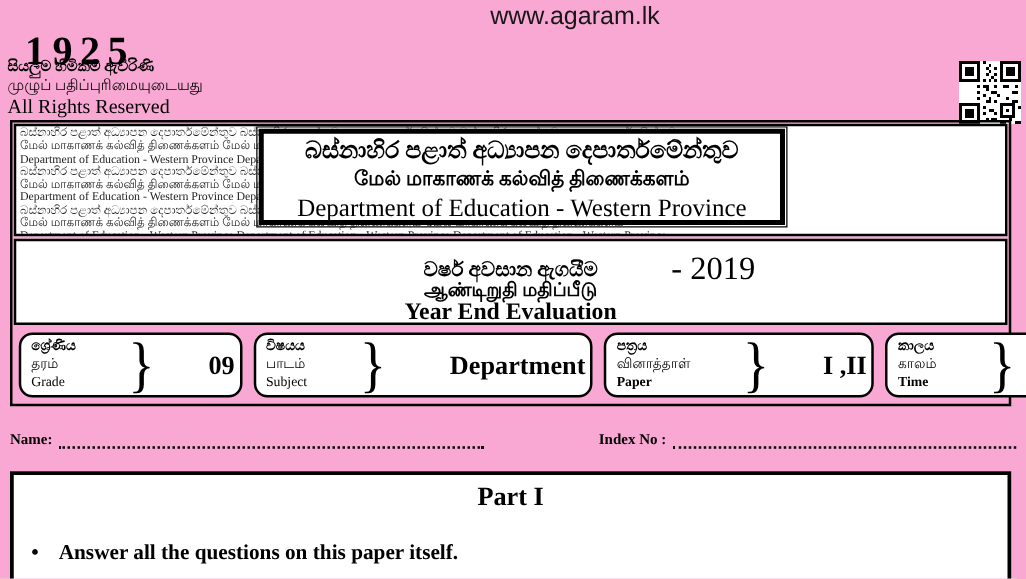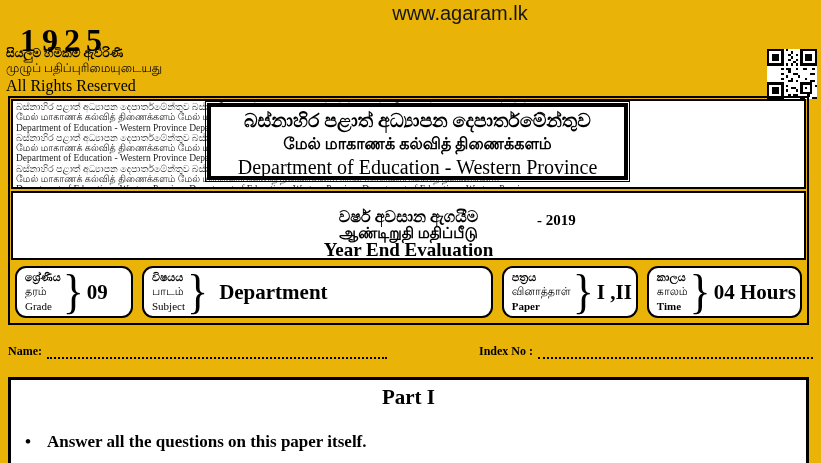--- a/index.html
+++ b/index.html
@@ -1,17 +1,17 @@
 <!DOCTYPE html>
 <html><head>
 <meta charset="utf-8">
 <style>
   * { margin:0; padding:0; box-sizing:border-box; }
   body { background:#e8e8e8; font-family:"Liberation Serif", serif; }
-  .page { position:relative; width:821px; height:463px; background:#eab308; color:#000;
+  .page { position:relative; width:821px; height:463px; background:#f9a8d4; color:#000;
           overflow:hidden; margin:0 auto; }
 
   
   .url { position:absolute; top:2px; left:100px; width:720px; text-align:center;
          font-family:"Liberation Sans", sans-serif; font-size:20px; color:#161616; }
 
   .copyright { position:absolute; left:6px; top:24px; line-height:1; }
   .cy { font-size:32px; font-weight:bold; letter-spacing:6px; margin-left:14px; }
   .cs { font-size:12px; font-weight:bold; margin-top:-9px; white-space:nowrap; }
   .ct { font-size:12px; margin-top:3px; white-space:nowrap; }
@@ -30,25 +30,25 @@
           border:4px solid #000; outline:1px solid #000; outline-offset:1px;
           text-align:center; padding-top:1px; }
   .d1 { font-size:19px; font-weight:bold; line-height:25px; }
   .d2 { font-size:16px; font-weight:bold; line-height:22px; }
   .d3 { font-size:20px; line-height:25px; }
 
   .band2 { flex:0 0 55px; text-align:center; }
   .e1 { font-size:16px; font-weight:bold; line-height:17px; margin-top:15px; }
   .e2 { font-size:15px; font-weight:bold; line-height:16px; }
   .e3 { font-size:19px; font-weight:bold; line-height:17px; }
-  .eyear { position:absolute; left:524px; top:19px; font-size:15px; font-weight:bold; }
+  .eyear { position:absolute; left:524px; top:7px; font-size:26px; font-weight:normal; }
 
   .band3 { flex:1 1 auto; display:flex; gap:9px; padding:4px; }
   .ibox { border:2px solid #000; border-radius:11px; display:flex; align-items:center;
-          padding:0 4px 0 8px; background:#fff; }
+          padding:0 4px 0 8px; background:#fff;gap:40px; }
   .ibox1 { flex:0 0 118px; } .ibox2 { flex:1 1 auto; }
   .ibox3 { flex:0 0 128px; } .ibox4 { flex:0 0 154px; }
   .labels { display:flex; flex-direction:column; justify-content:center; }
   .l-si { font-size:11px; line-height:14px; font-weight:bold; white-space:nowrap; }
   .l-ta { font-size:11px; line-height:14px; white-space:nowrap; }
   .l-en { font-size:11px; line-height:16px; white-space:nowrap; }
   .ibox3 .l-en, .ibox4 .l-en { font-weight:bold; }
   .brace { font-size:44px; font-weight:normal; transform:scaleY(1.12); margin:0 3px 0 2px;
            line-height:1; }
   .val { font-size:21px; font-weight:bold; white-space:nowrap; }

